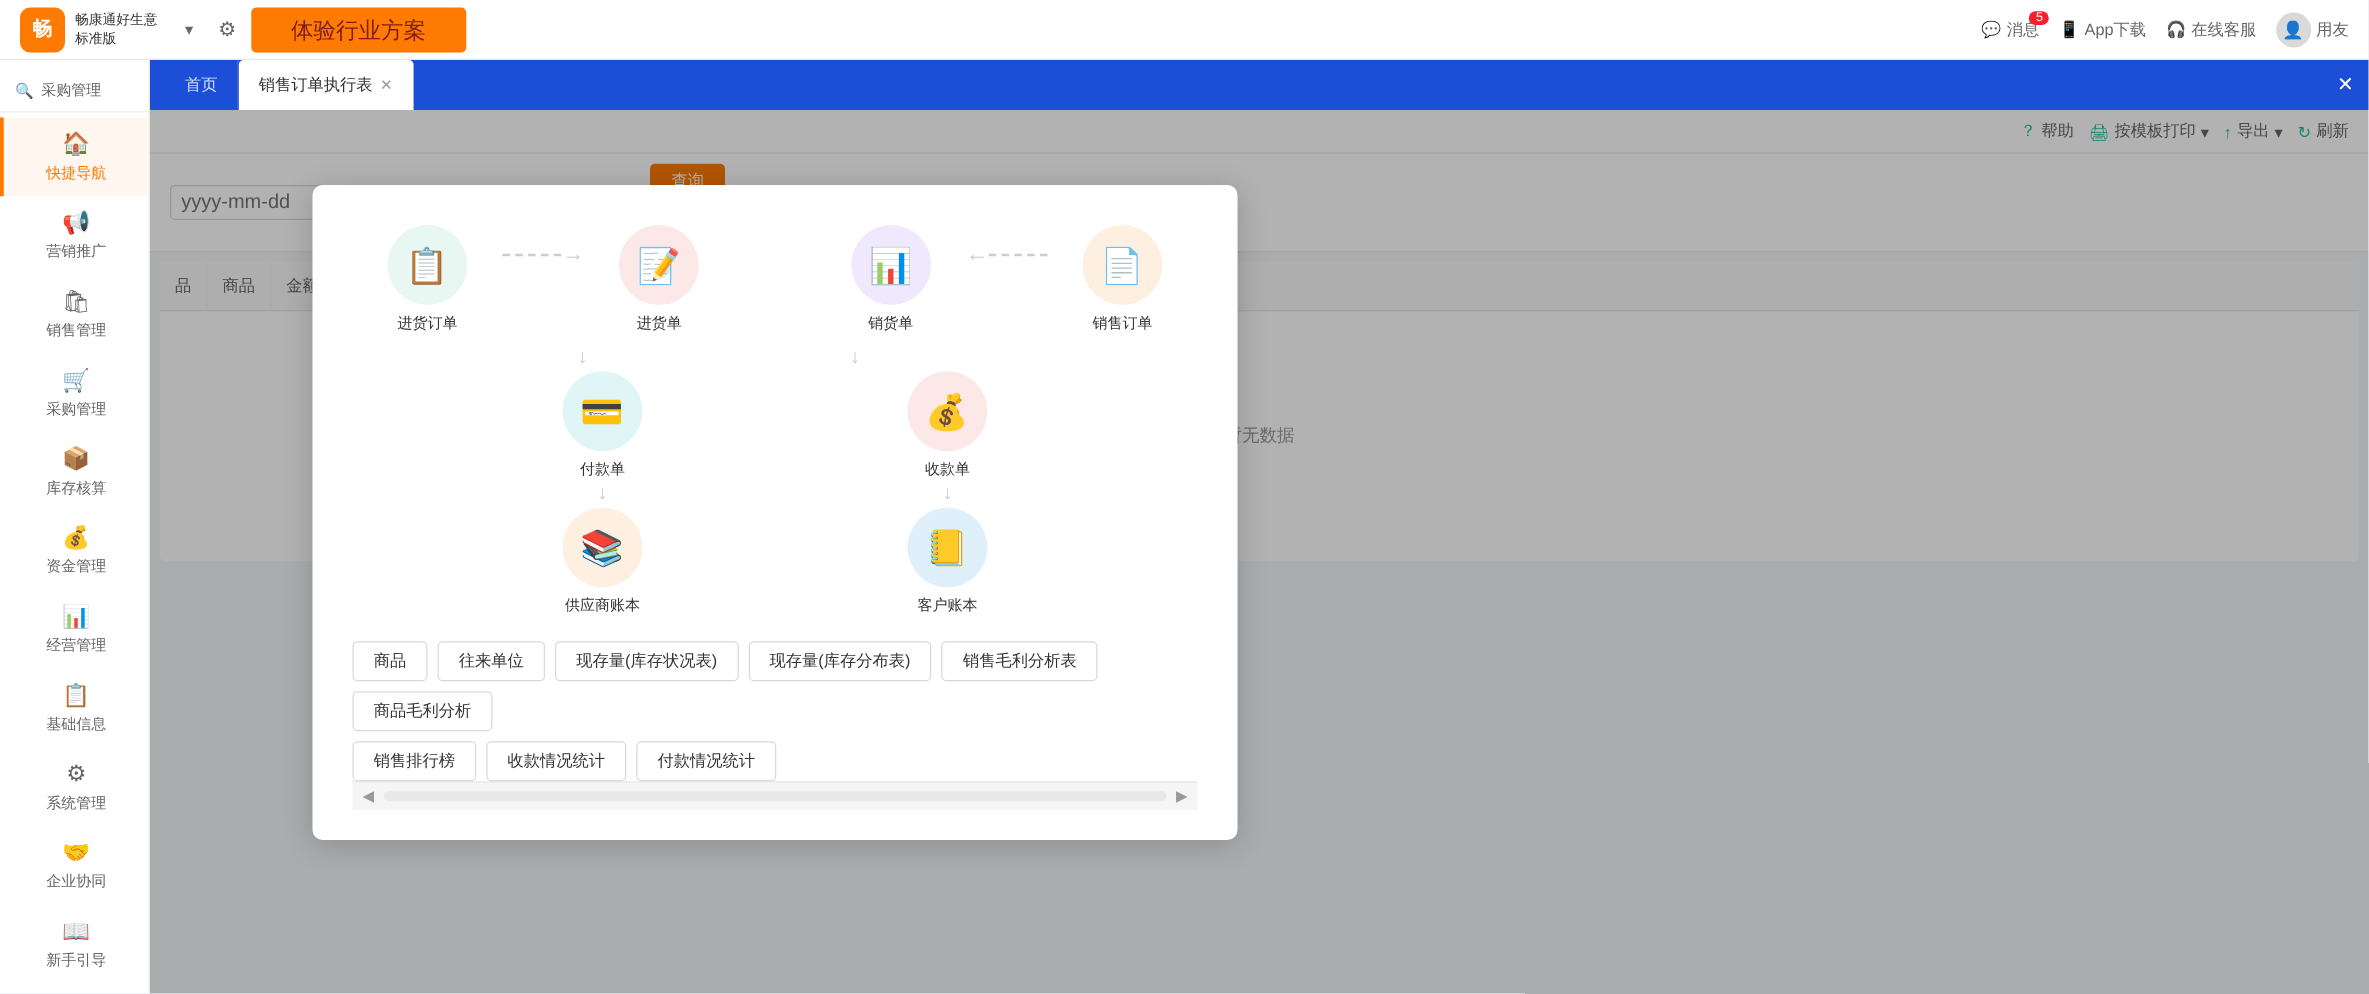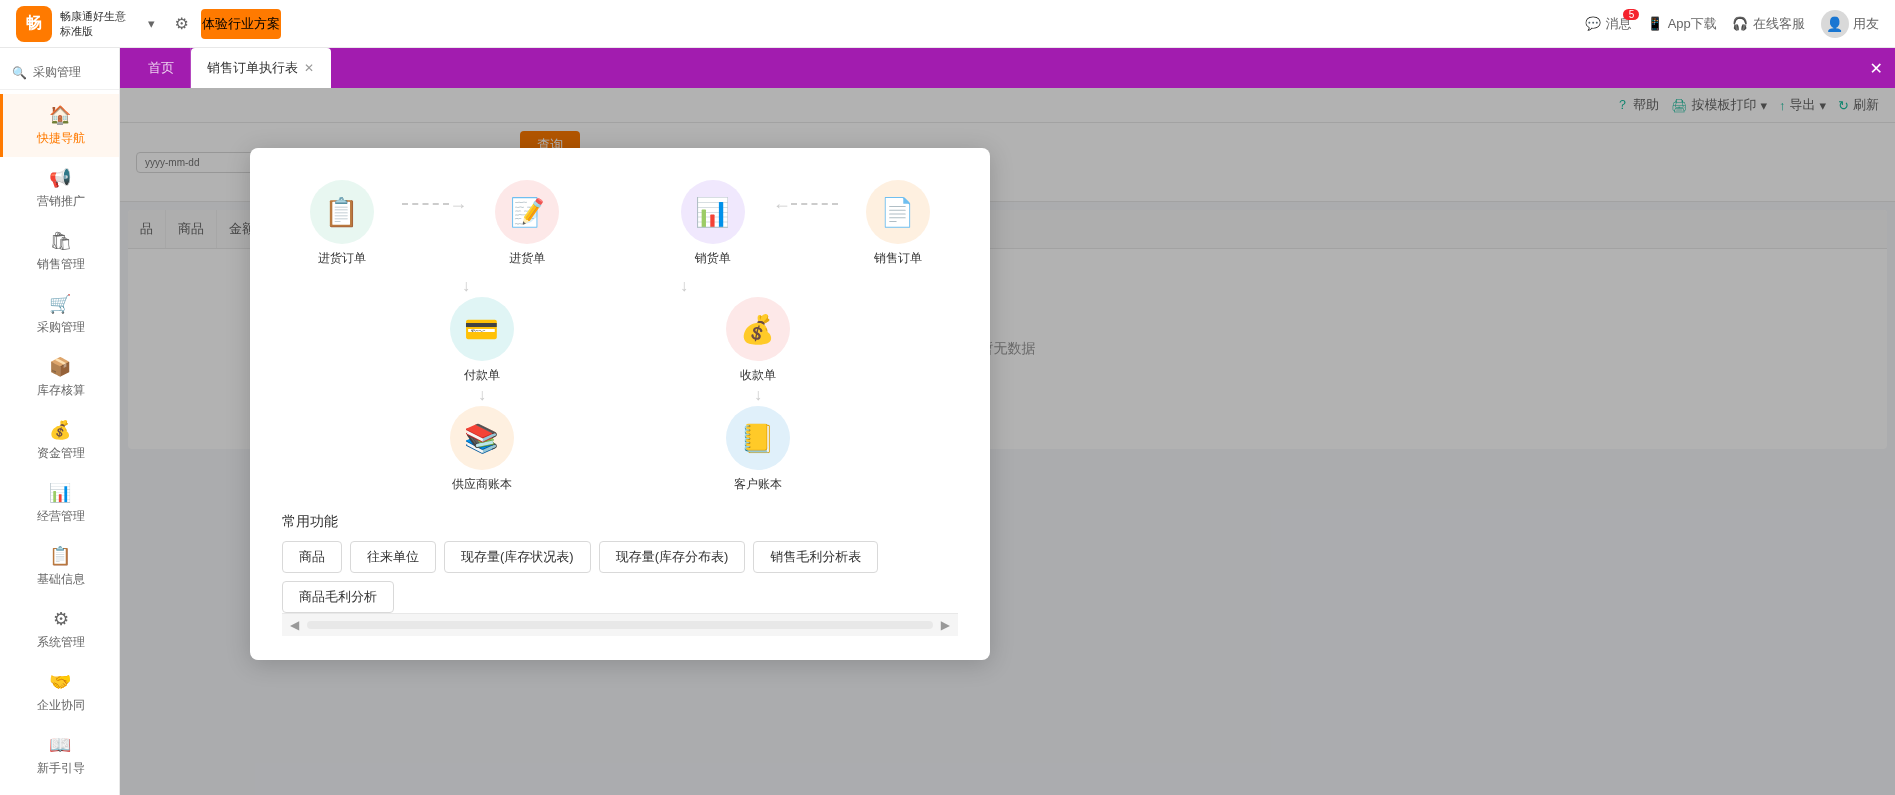--- a/index.html
+++ b/index.html
@@ -10,57 +10,57 @@
       display: flex; align-items: center; height: 48px;
       background: #fff; border-bottom: 1px solid #e8e8e8;
       padding: 0 16px; gap: 12px;
     }
     .topbar-logo { display: flex; align-items: center; gap: 8px; width: 120px; }
     .topbar-logo .logo-icon { width: 36px; height: 36px; background: #ff7a00; border-radius: 8px; display: flex; align-items: center; justify-content: center; color: #fff; font-size: 16px; font-weight: bold; }
     .topbar-logo .logo-text { font-size: 11px; color: #333; line-height: 1.3; }
     .topbar-title { color: #333; font-size: 14px; font-weight: bold; flex: 1; }
     .topbar-dropdown { display: flex; align-items: center; gap: 4px; cursor: pointer; color: #666; font-size: 13px; }
     .topbar-gear { color: #666; cursor: pointer; font-size: 16px; margin-left: 8px; }
-    .topbar-btn { background: #ff7a00; color: #000000; border: none; border-radius: 4px; padding: 6px 1px; cursor: pointer; font-size: 13px; }
+    .topbar-btn { background: #ff7a00; color: #7f1d1d; border: none; border-radius: 4px; padding: 6px 32px; cursor: pointer; font-size: 18px; }
     .topbar-right { display: flex; align-items: center; gap: 16px; margin-left: auto; }
     .topbar-right-item { display: flex; align-items: center; gap: 4px; color: #666; cursor: pointer; font-size: 13px; position: relative; }
     .badge { position: absolute; top: -6px; right: -8px; background: #f5222d; color: #fff; border-radius: 8px; font-size: 10px; padding: 0 4px; min-width: 16px; text-align: center; }
     .avatar { width: 28px; height: 28px; border-radius: 50%; background: #d9d9d9; display: flex; align-items: center; justify-content: center; color: #999; font-size: 14px; }
 
     
     .main-layout { display: flex; height: calc(795px - 48px); }
 
     
     .sidebar { width: 120px; background: #fff; border-right: 1px solid #e8e8e8; display: flex; flex-direction: column; padding-top: 8px; }
     .sidebar-search { display: flex; align-items: center; gap: 6px; padding: 8px 12px; color: #666; cursor: pointer; font-size: 12px; border-bottom: 1px solid #f0f0f0; margin-bottom: 4px; }
     .sidebar-item { display: flex; flex-direction: column; align-items: center; padding: 10px 4px; cursor: pointer; color: #666; font-size: 12px; gap: 4px; border-left: 3px solid transparent; }
     .sidebar-item.active { background: #fff7f0; color: #ff7a00; border-left-color: #ff7a00; }
     .sidebar-item .icon { font-size: 18px; }
 
     
     .content { flex: 1; display: flex; flex-direction: column; overflow: hidden; }
 
     
-    .tabbar { display: flex; align-items: center; background: #a21caf; height: 40px; padding: 0 12px; gap: 0; }
+    .tabbar { display: flex; align-items: center; background: #1d4ed8; height: 40px; padding: 0 12px; gap: 0; }
     .tab { display: flex; align-items: center; height: 40px; padding: 0 16px; cursor: pointer; color: rgba(255,255,255,0.8); font-size: 13px; gap: 6px; border-right: 1px solid rgba(255,255,255,0.2); }
     .tab.active { background: #fff; color: #333; border-radius: 4px 4px 0 0; }
     .tab .close-icon { font-size: 12px; cursor: pointer; color: #999; }
     .tab-close-all { margin-left: auto; color: #fff; cursor: pointer; font-size: 16px; }
 
     
     .page-area { flex: 1; background: #f5f6fa; overflow: hidden; position: relative; }
 
     
     .page-toolbar { display: flex; align-items: center; background: #fff; padding: 8px 16px; gap: 12px; border-bottom: 1px solid #e8e8e8; justify-content: flex-end; }
     .toolbar-btn { display: flex; align-items: center; gap: 4px; color: #666; cursor: pointer; font-size: 13px; }
 
     
     .filter-bar { display: flex; align-items: center; background: #fff; padding: 8px 16px; gap: 12px; border-bottom: 1px solid #e8e8e8; }
     .filter-item { display: flex; align-items: center; gap: 6px; }
-    .filter-input { border: 1px solid #d9d9d9; border-radius: 4px; padding: 4px 8px; font-size: 10px; color: #999; width: 160px; }
+    .filter-input { border: 1px solid #d9d9d9; border-radius: 4px; padding: 4px 8px; font-size: 16px; color: #999; width: 160px; }
     .filter-calendar { color: #999; cursor: pointer; }
     .filter-label { color: #333; font-size: 13px; }
     .filter-select { border: 1px solid #d9d9d9; border-radius: 4px; padding: 4px 8px; font-size: 13px; color: #666; min-width: 120px; }
     .search-btn { background: #ff7a00; color: #fff; border: none; border-radius: 4px; padding: 5px 16px; cursor: pointer; font-size: 13px; }
     .setting-btn { background: #fff; border: 1px solid #d9d9d9; border-radius: 4px; padding: 5px 16px; cursor: pointer; font-size: 13px; color: #666; }
     .more-conditions { color: #1abf9f; cursor: pointer; font-size: 13px; }
 
     
     .table-wrap { background: #fff; margin: 8px; border-radius: 4px; overflow: hidden; }
     .table-header { display: flex; background: #fafafa; border-bottom: 1px solid #e8e8e8; }
@@ -356,29 +356,33 @@
           <div class="flow-node">
             <div class="flow-circle" style="background:#e0f0fa;">
               <span style="font-size:28px;color:#4a9fd4">📒</span>
             </div>
             <span class="flow-label">客户账本</span>
           </div>
           <div style="width:80px"></div>
         </div>
 
         <div class="common-section">
-          <div class="common-title">常用功能</div>
           <div class="common-buttons">
             <button class="common-btn">商品</button>
             <button class="common-btn">往来单位</button>
             <button class="common-btn">现存量(库存状况表)</button>
             <button class="common-btn">现存量(库存分布表)</button>
             <button class="common-btn">销售毛利分析表</button>
             <button class="common-btn">商品毛利分析</button>
           </div>
+          <div class="common-buttons" style="margin-top:8px;">
+            <button class="common-btn">销售排行榜</button>
+            <button class="common-btn">收款情况统计</button>
+            <button class="common-btn">付款情况统计</button>
+          </div>
         </div>
 
         <div class="scrollbar-row">
           <span class="scrollbar-arrow">◀</span>
           <div class="scrollbar-track"></div>
           <span class="scrollbar-arrow">▶</span>
         </div>
       </div>
 
     </div>

